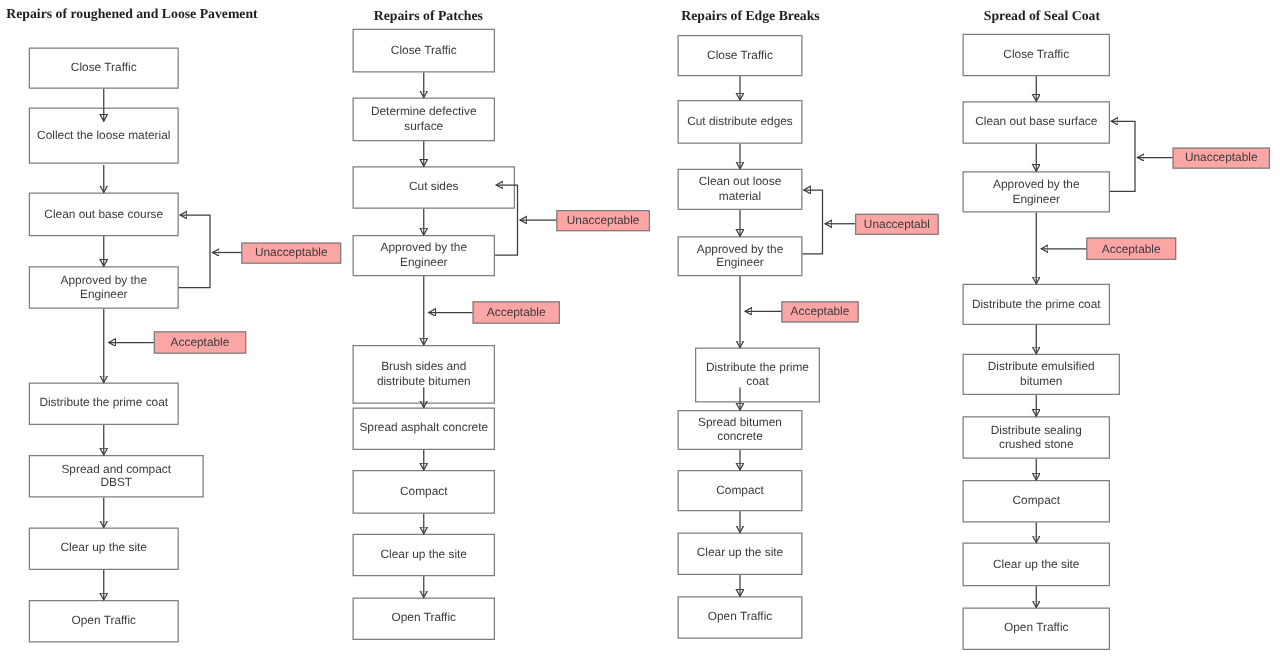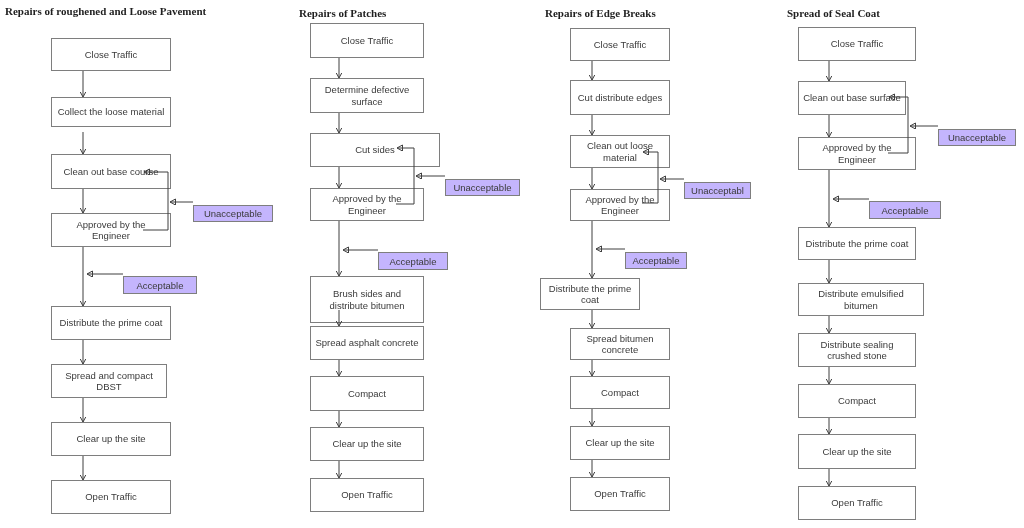--- a/index.html
+++ b/index.html
@@ -2,24 +2,24 @@
 <html><head>
 <meta charset="utf-8">
 <style>
   html,body{margin:0;padding:0;background:#ffffff;}
   .canvas{position:relative;width:1024px;height:528px;background:#ffffff;overflow:hidden;
           font-family:"Liberation Sans",sans-serif;padding-left:28px;}
   .title{position:absolute;font-family:"Liberation Serif",serif;font-weight:bold;
          font-size:11px;color:#1f1f1f;white-space:nowrap;}
   .box{position:absolute;box-sizing:border-box;border:1px solid #7e7e7e;background:#ffffff;
        display:flex;align-items:center;justify-content:center;text-align:center;
-       font-size:9.5px;line-height:11.5px;color:#3a3a3a;white-space:pre-line;z-index:2;padding:1px;margin-left:28px;}
-  .lbl{position:absolute;box-sizing:border-box;border:1px solid #7e7e7e;background:#c4b5fd;
+       font-size:9.5px;line-height:11.5px;color:#3a3a3a;white-space:pre-line;z-index:2;padding:1px;}
+  .lbl{position:absolute;box-sizing:border-box;border:1px solid #7e7e7e;background:#fca5a5;
        display:flex;align-items:center;justify-content:center;text-align:right;
-       font-size:9.5px;color:#3a3a3a;white-space:nowrap;z-index:2;margin-top:11px;}
+       font-size:9.5px;color:#3a3a3a;white-space:nowrap;z-index:2;}
   svg.connectors{position:absolute;left:0;top:0;width:1024px;height:528px;z-index:5;pointer-events:none;}
   svg.connectors path{stroke:#3e3e3e;stroke-width:1;fill:none;}
 </style>
 </head>
 <body>
 
 <div class="canvas">
 
   <svg class="connectors" viewBox="0 0 1024 528" xmlns="http://www.w3.org/2000/svg">
     <defs>
@@ -72,26 +72,26 @@
     <path d="M829,418 V434" marker-end="url(#ah)"></path>
     <path d="M829,469 V486" marker-end="url(#ah)"></path>
     <path d="M888,153 H908 V97 H889" marker-end="url(#ah)"></path>
     <path d="M938,126 H910" marker-end="url(#ah)"></path>
     <path d="M869,199 H833" marker-end="url(#ah)"></path>
   </svg>
 
   <div>
     <div class="title" style="left:5px;top:5px">Repairs of roughened and Loose Pavement</div>
     <div class="box" style="left:23px;top:38px;width:120px;height:33px">Close Traffic</div>
-    <div class="box" style="left:23px;top:97px;width:120px;height:30px">Collect the loose material</div>
+    <div class="box" style="left:23px;top:86px;width:120px;height:45px">Collect the loose material</div>
     <div class="box" style="left:23px;top:154px;width:120px;height:35px">Clean out base course</div>
     <div class="box" style="left:23px;top:213px;width:120px;height:34px">Approved by the
 Engineer</div>
     <div class="box" style="left:23px;top:306px;width:120px;height:34px">Distribute the prime coat</div>
-    <div class="box" style="left:23px;top:364px;width:116px;height:34px">Spread and compact
+    <div class="box" style="left:23px;top:364px;width:140px;height:34px">Spread and compact
 DBST</div>
     <div class="box" style="left:23px;top:422px;width:120px;height:34px">Clear up the site</div>
     <div class="box" style="left:23px;top:480px;width:120px;height:34px">Open Traffic</div>
     <div class="lbl" style="left:193px;top:194px;width:80px;height:17px">Unacceptable</div>
     <div class="lbl" style="left:123px;top:265px;width:74px;height:18px">Acceptable</div>
   </div>
 
   <div>
     <div class="title" style="left:299px;top:7px">Repairs of Patches</div>
     <div class="box" style="left:282px;top:23px;width:114px;height:35px">Close Traffic</div>
@@ -111,35 +111,35 @@
   </div>
 
   <div>
     <div class="title" style="left:545px;top:7px">Repairs of Edge Breaks</div>
     <div class="box" style="left:542px;top:28px;width:100px;height:33px">Close Traffic</div>
     <div class="box" style="left:542px;top:80px;width:100px;height:35px">Cut distribute edges</div>
     <div class="box" style="left:542px;top:135px;width:100px;height:33px">Clean out loose
 material</div>
     <div class="box" style="left:542px;top:189px;width:100px;height:32px">Approved by the
 Engineer</div>
-    <div class="box" style="left:512px;top:278px;width:100px;height:32px">Distribute the prime
+    <div class="box" style="left:556px;top:278px;width:100px;height:44px">Distribute the prime
 coat</div>
     <div class="box" style="left:542px;top:328px;width:100px;height:32px">Spread bitumen
 concrete</div>
     <div class="box" style="left:542px;top:376px;width:100px;height:33px">Compact</div>
     <div class="box" style="left:542px;top:426px;width:100px;height:34px">Clear up the site</div>
     <div class="box" style="left:542px;top:477px;width:100px;height:34px">Open Traffic</div>
     <div class="lbl" style="left:684px;top:171px;width:67px;height:17px">Unacceptabl</div>
     <div class="lbl" style="left:625px;top:241px;width:62px;height:17px">Acceptable</div>
   </div>
 
   <div>
     <div class="title" style="left:787px;top:7px">Spread of Seal Coat</div>
     <div class="box" style="left:770px;top:27px;width:118px;height:34px">Close Traffic</div>
-    <div class="box" style="left:770px;top:81px;width:108px;height:34px">Clean out base surface</div>
+    <div class="box" style="left:770px;top:81px;width:118px;height:34px">Clean out base surface</div>
     <div class="box" style="left:770px;top:137px;width:118px;height:33px">Approved by the
 Engineer</div>
     <div class="box" style="left:770px;top:227px;width:118px;height:33px">Distribute the prime coat</div>
     <div class="box" style="left:770px;top:283px;width:126px;height:33px">Distribute emulsified
 bitumen</div>
     <div class="box" style="left:770px;top:333px;width:118px;height:34px">Distribute sealing
 crushed stone</div>
     <div class="box" style="left:770px;top:384px;width:118px;height:34px">Compact</div>
     <div class="box" style="left:770px;top:434px;width:118px;height:35px">Clear up the site</div>
     <div class="box" style="left:770px;top:486px;width:118px;height:34px">Open Traffic</div>

